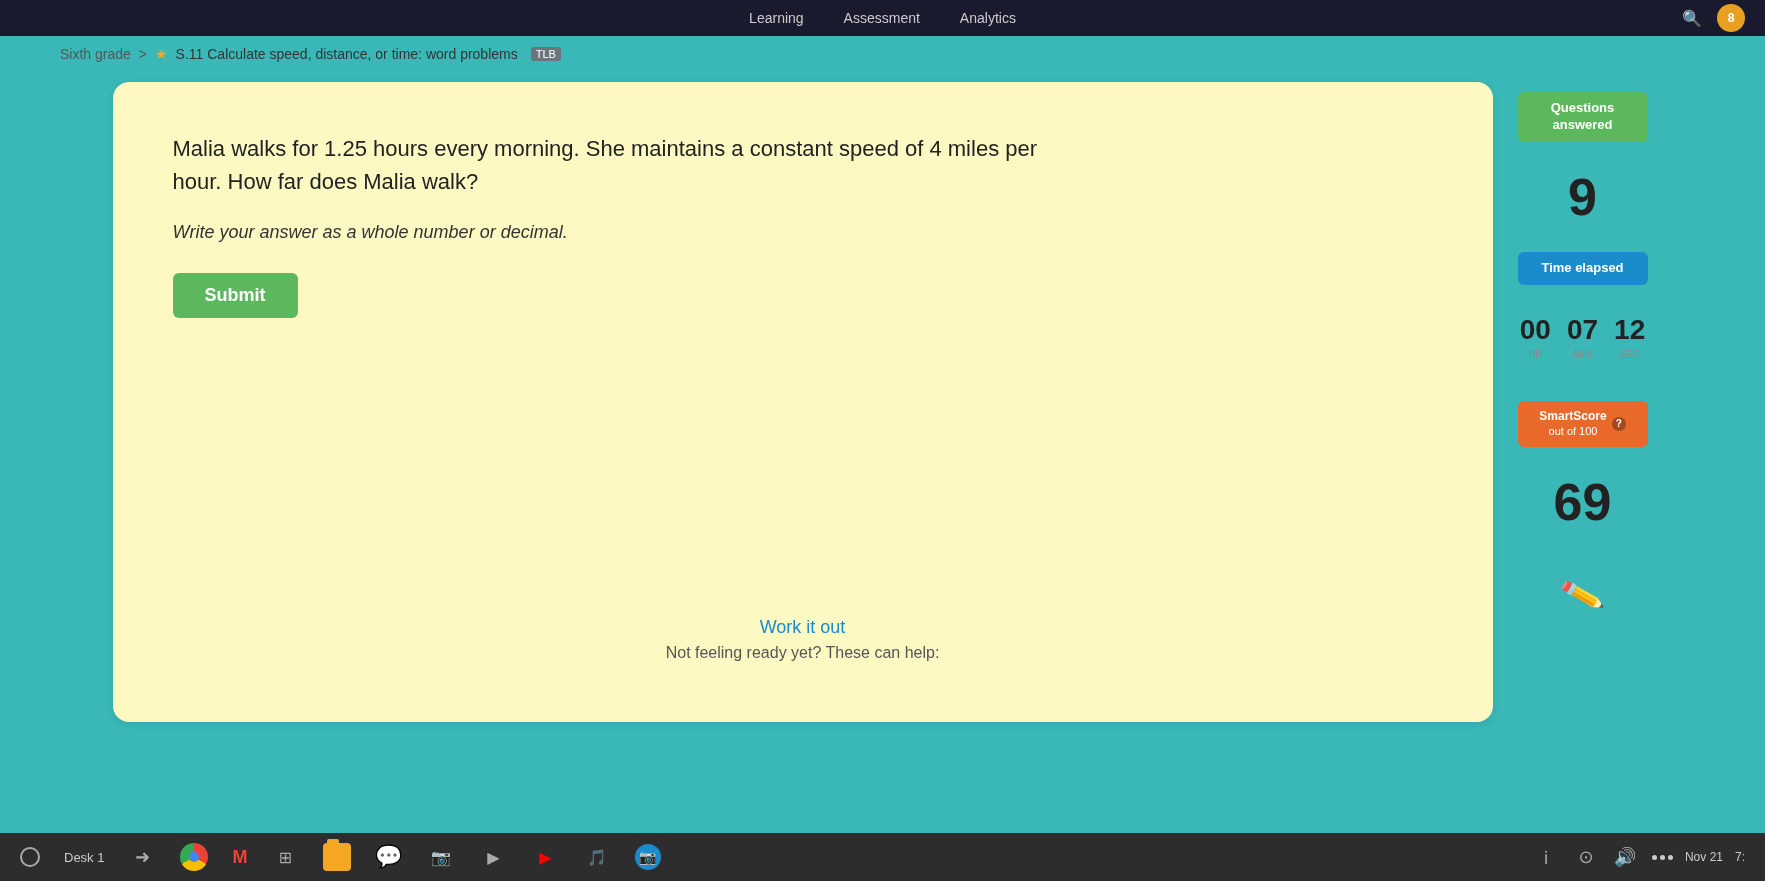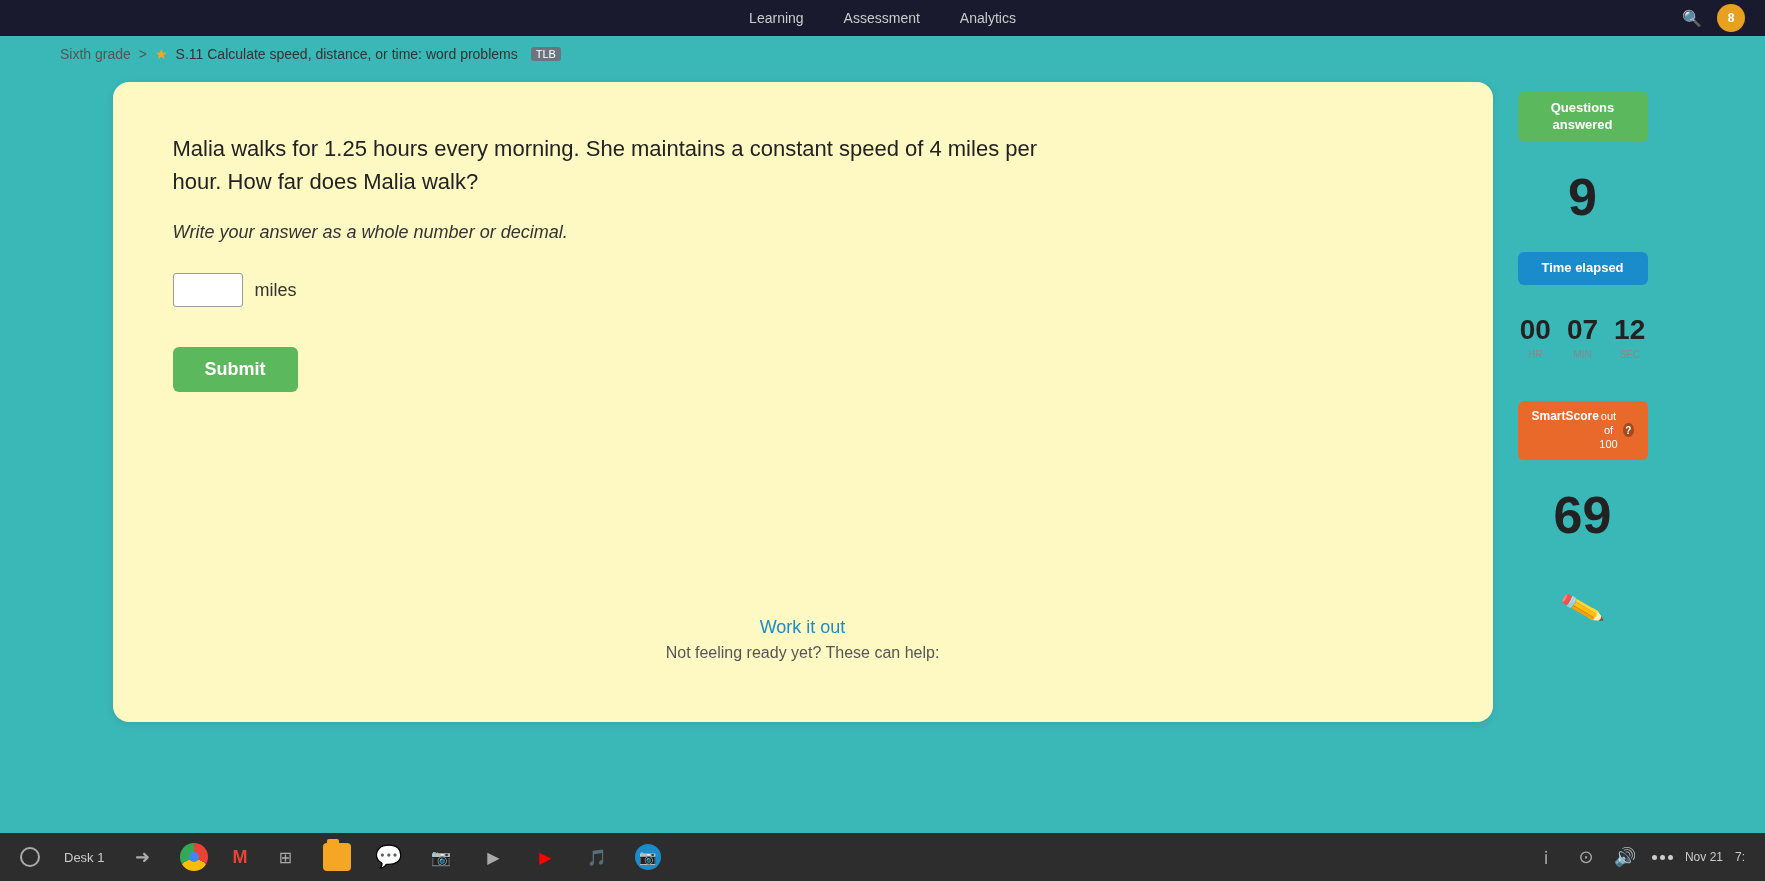--- a/index.html
+++ b/index.html
@@ -464,24 +464,20 @@
   <span class="star-icon">★</span>
   <span class="breadcrumb-current">S.11 Calculate speed, distance, or time: word problems</span>
   <span class="breadcrumb-badge">TLB</span>
 </div>
 
 <div class="main-wrapper">
 
   <div class="question-card">
     <p class="question-text">Malia walks for 1.25 hours every morning. She maintains a constant speed of 4 miles per hour. How far does Malia walk?</p>
     <p class="answer-instruction">Write your answer as a whole number or decimal.</p>
-    <div class="answer-row">
-      <input class="answer-input" type="text" style="">
-      <span class="unit-label">miles</span>
-    </div>
     <button class="submit-btn">Submit</button>
 
     <div class="work-it-out-section">
       <div class="work-it-out-title">Work it out</div>
       <div class="work-it-out-subtitle">Not feeling ready yet? These can help:</div>
     </div>
   </div>
 
   <div class="right-sidebar">
     <div class="questions-answered-badge">Questions
@@ -502,21 +498,21 @@
         <span class="timer-label">MIN</span>
       </div>
       <span class="timer-separator"></span>
       <div class="timer-unit">
         <span class="timer-number">12</span>
         <span class="timer-label">SEC</span>
       </div>
     </div>
 
     <div class="smartscore-badge">
-      <div style="display:flex;flex-direction:row;align-items:flex-start;">
+      <div style="display:flex;flex-direction:column;align-items:center;">
         <span>SmartScore</span>
         <span style="font-size:11px;font-weight:400;">out of 100</span>
       </div>
       <div class="smartscore-info">?</div>
     </div>
     <div class="smartscore-value">69</div>
 
     <div class="pencil-icon-area">✏️</div>
   </div>
 </div>

